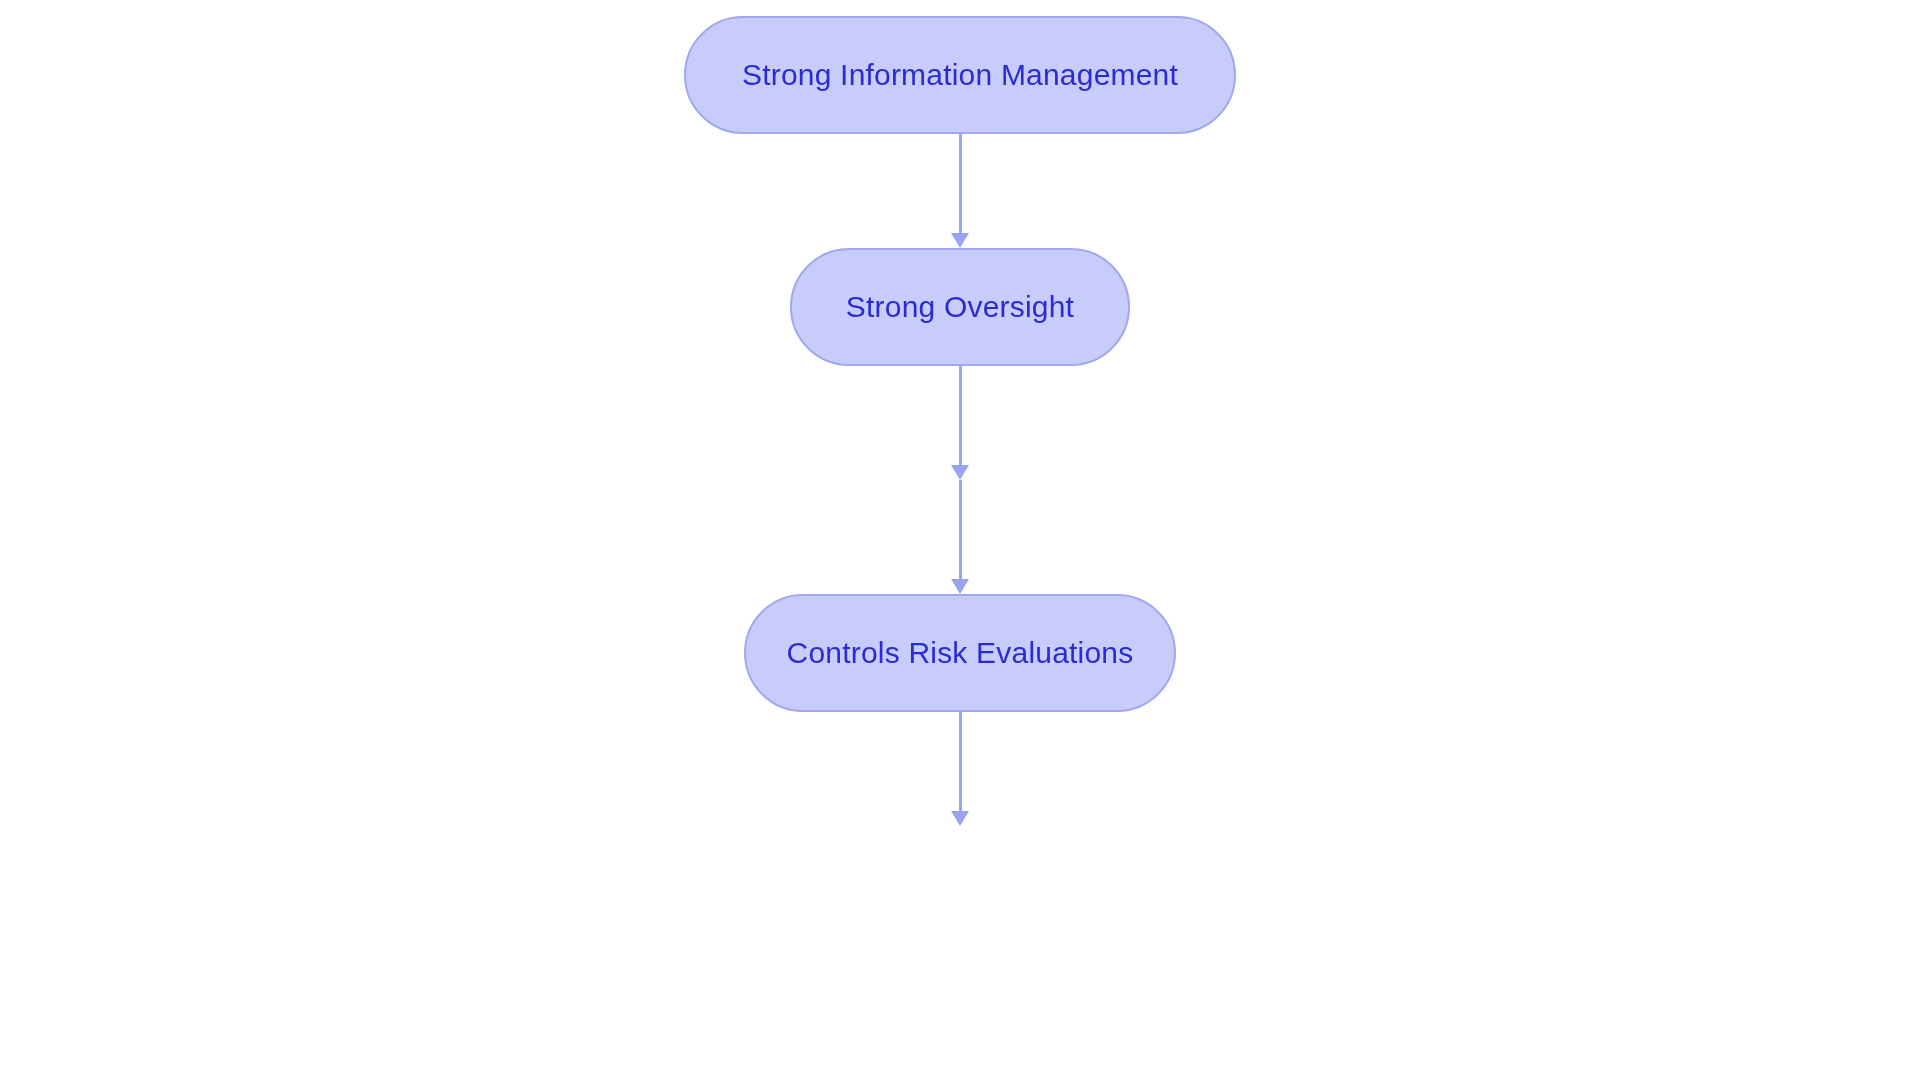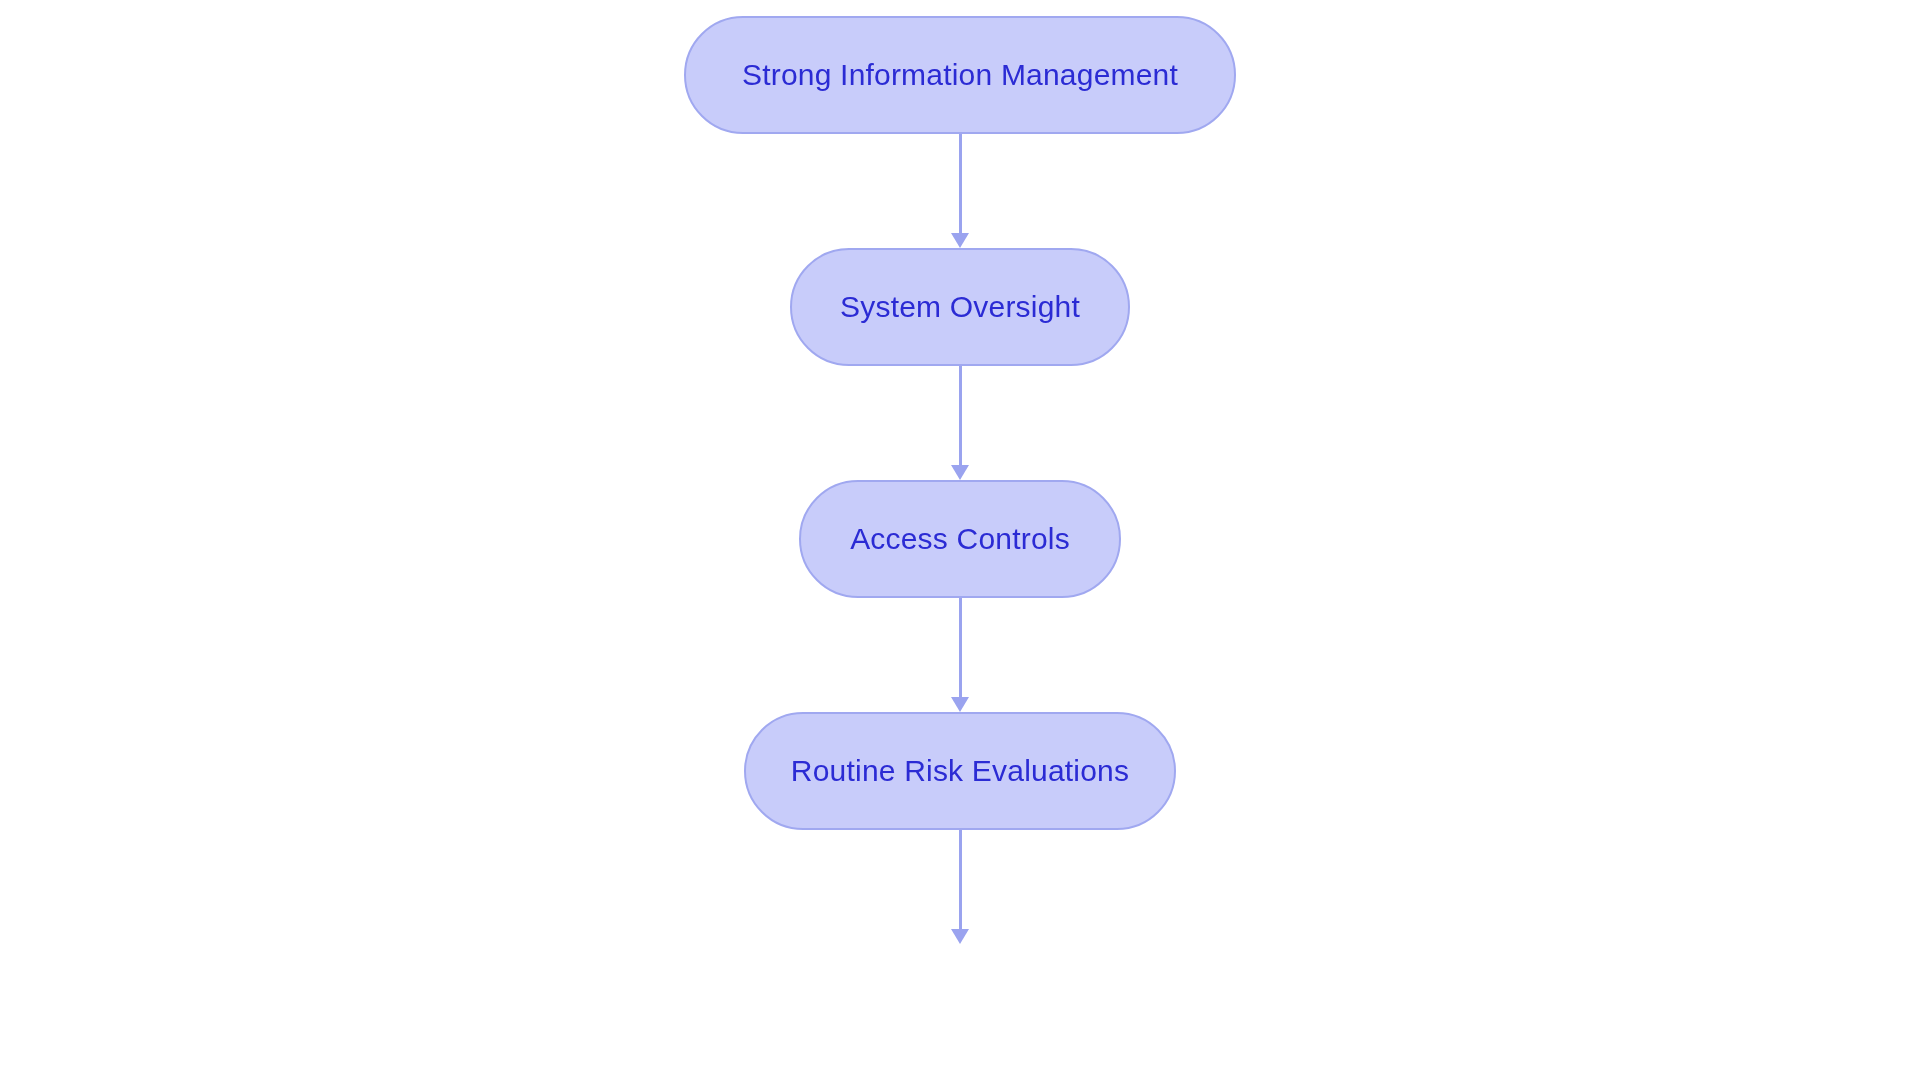--- a/index.html
+++ b/index.html
@@ -104,39 +104,36 @@
     <div class="node node-w1" style="background: rgb(200, 204, 250); border-color: rgb(160, 168, 240);">
       <span class="node-label" style="color: rgb(43, 43, 212);">Strong Information Management</span>
     </div>
 
     <div class="connector">
       <div class="connector-shaft" style="background: rgb(154, 163, 239);"></div>
       <div class="connector-head" style="border-top-color: rgb(154, 163, 239);"></div>
     </div>
 
     <div class="node node-w2" style="background: rgb(200, 204, 250); border-color: rgb(160, 168, 240);">
-      <span class="node-label" style="color: rgb(43, 43, 212);">System Oversight</span>
+      <span class="node-label" style="color: rgb(43, 43, 212);">Strong Oversight</span>
     </div>
 
     <div class="connector">
       <div class="connector-shaft" style="background: rgb(154, 163, 239);"></div>
       <div class="connector-head" style="border-top-color: rgb(154, 163, 239);"></div>
     </div>
 
-    <div class="node node-w3" style="background: rgb(200, 204, 250); border-color: rgb(160, 168, 240);">
-      <span class="node-label" style="color: rgb(43, 43, 212);">Access Controls</span>
-    </div>
 
     <div class="connector">
       <div class="connector-shaft" style="background: rgb(154, 163, 239);"></div>
       <div class="connector-head" style="border-top-color: rgb(154, 163, 239);"></div>
     </div>
 
     <div class="node node-w4" style="background: rgb(200, 204, 250); border-color: rgb(160, 168, 240);">
-      <span class="node-label" style="color: rgb(43, 43, 212);">Routine Risk Evaluations</span>
+      <span class="node-label" style="color: rgb(43, 43, 212);">Controls Risk Evaluations</span>
     </div>
 
     <div class="connector">
       <div class="connector-shaft" style="background: rgb(154, 163, 239);"></div>
       <div class="connector-head" style="border-top-color: rgb(154, 163, 239);"></div>
     </div>
 
 
   </div>
 </div>

